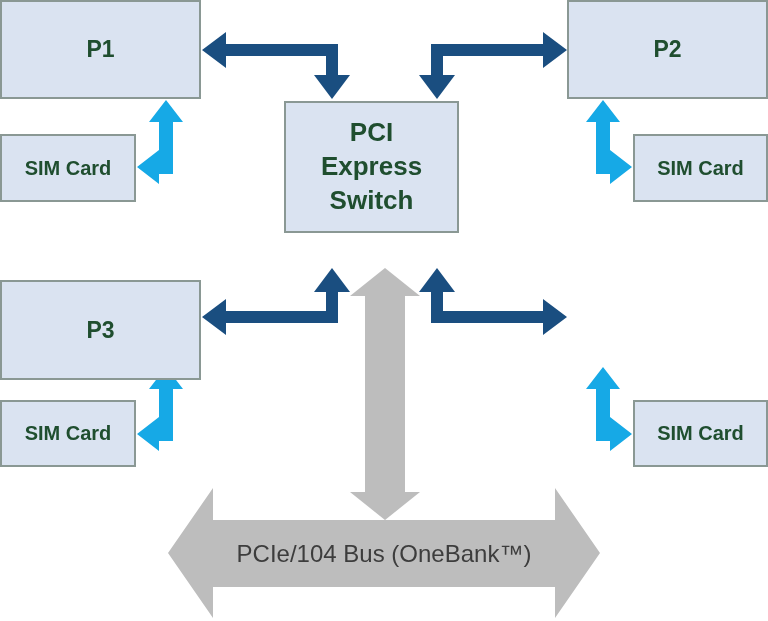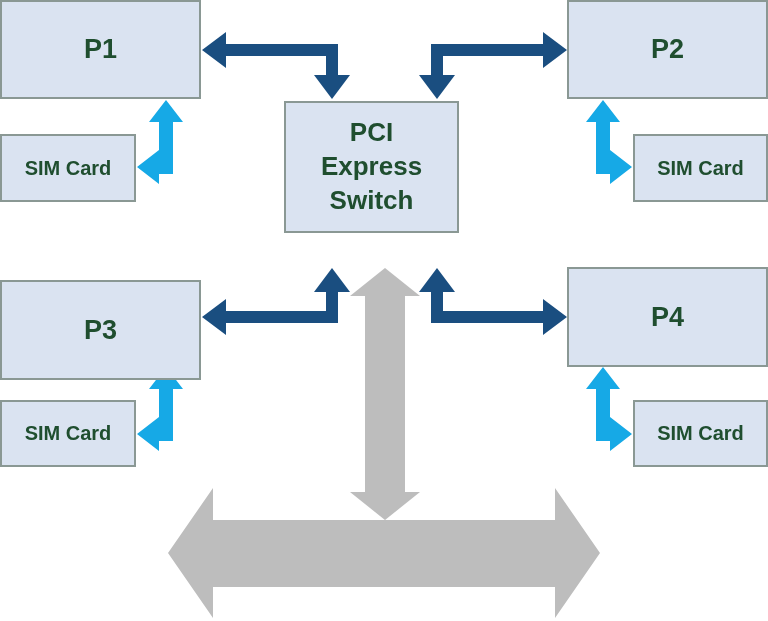--- a/index.html
+++ b/index.html
@@ -30,21 +30,21 @@
     box-sizing: border-box;
     background: var(--box-fill, #DAE3F1);
     border: 2px solid var(--box-border, #8A9894);
     display: flex;
     align-items: center;
     justify-content: center;
     text-align: center;
     color: var(--box-text, #1F4E2F);
     font-weight: bold;
   }
-  .p-box   { font-size: 27px; }
+  .p-box   { font-size: 23px; }
   .sim-box { font-size: 20px; }
   .switch-box {
     font-size: 26px;
     line-height: 1.3;
     padding: 0 12px;
   }
   #p1  { left: 0;     top: 0;    width: 201px; height: 99px; }
   #p2  { left: 567px; top: 0;    width: 201px; height: 99px; }
   #p3  { left: 0;     top: 280px; width: 201px; height: 100px; }
   #p4  { left: 567px; top: 267px; width: 201px; height: 100px; }
@@ -92,35 +92,35 @@
 
   <div class="box p-box" id="p1">
     <span>P1</span>
   </div>
   <div class="box p-box" id="p2">
     <span>P2</span>
   </div>
   <div class="box p-box" id="p3">
     <span>P3</span>
   </div>
-  <div class="box p-box" id="p4">
-    <span>P4</span>
-  </div>
 
   <div class="box sim-box" id="sim1">
     <span>SIM Card</span>
   </div>
   <div class="box sim-box" id="sim2">
     <span>SIM Card</span>
   </div>
   <div class="box sim-box" id="sim3">
     <span>SIM Card</span>
   </div>
   <div class="box sim-box" id="sim4">
     <span>SIM Card</span>
   </div>
 
   <div class="box switch-box" id="pci-switch">
     <span>PCI Express Switch</span>
   </div>
 
+  <div class="bus-label">
+    <span>PCIe/104 Bus (OneBank™)</span>
+  </div>
 
 </div>
 
 </body></html>

